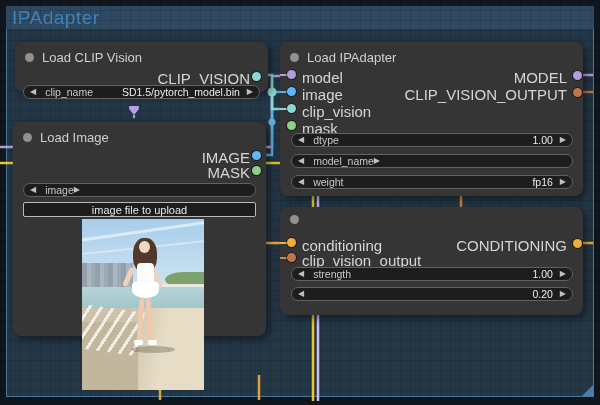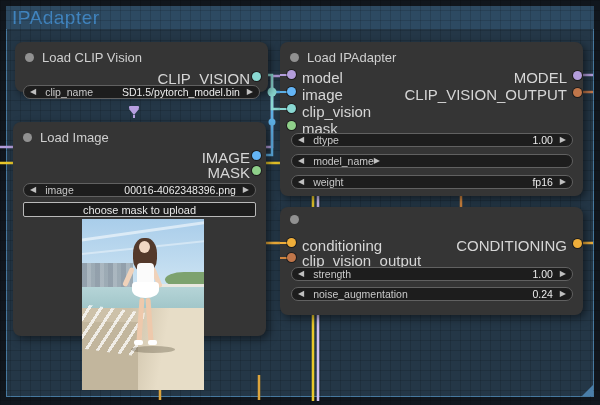--- a/index.html
+++ b/index.html
@@ -121,24 +121,23 @@
       <div class="hdot" style="background-color: rgb(145, 145, 145);"></div>
       <div class="node-title">Load Image</div>
     </div>
     <div class="slot-label out-label" style="right:16px;top:27px;">IMAGE</div>
     <div class="slot-dot" style="left: 239px; top: 29px; background-color: rgb(100, 181, 246);"></div>
     <div class="slot-label out-label" style="right:16px;top:42px;">MASK</div>
     <div class="slot-dot" style="left: 239px; top: 44px; background-color: rgb(143, 208, 138);"></div>
     <div class="pill" style="left:10px;top:61px;width:233px;">
       <span class="arrow">◀</span>
       <span class="wname">image</span>
-      <span class="wvalue">00016-4062348396.png</span>
-      <span class="arrow">▶</span>
-    </div>
-    <div class="upload-btn" style="left:10px;top:80px;width:233px;">choose mask to upload</div>
+      <span class="arrow">▶</span>
+    </div>
+    <div class="upload-btn" style="left:10px;top:80px;width:233px;">image file to upload</div>
 
     <div class="abs preview">
       <div class="sky"></div>
       <div class="streak"></div>
       <div class="streak2"></div>
       <div class="city"></div>
       <div class="hill"></div>
       <div class="houses"></div>
       <div class="sea"></div>
       <div class="sand"></div>
@@ -213,20 +212,19 @@
     <div class="slot-label out-label" style="right:16px;top:30px;">CONDITIONING</div>
     <div class="slot-dot" style="left: 293px; top: 32px; background-color: rgb(239, 174, 58);"></div>
     <div class="pill" style="left:11px;top:60px;width:282px;">
       <span class="arrow">◀</span>
       <span class="wname">strength</span>
       <span class="wvalue">1.00</span>
       <span class="arrow">▶</span>
     </div>
     <div class="pill" style="left:11px;top:80px;width:282px;">
       <span class="arrow">◀</span>
-      <span class="wname">noise_augmentation</span>
-      <span class="wvalue">0.24</span>
+      <span class="wvalue">0.20</span>
       <span class="arrow">▶</span>
     </div>
   </div>
 
 
 </div>
 
 </body></html>

